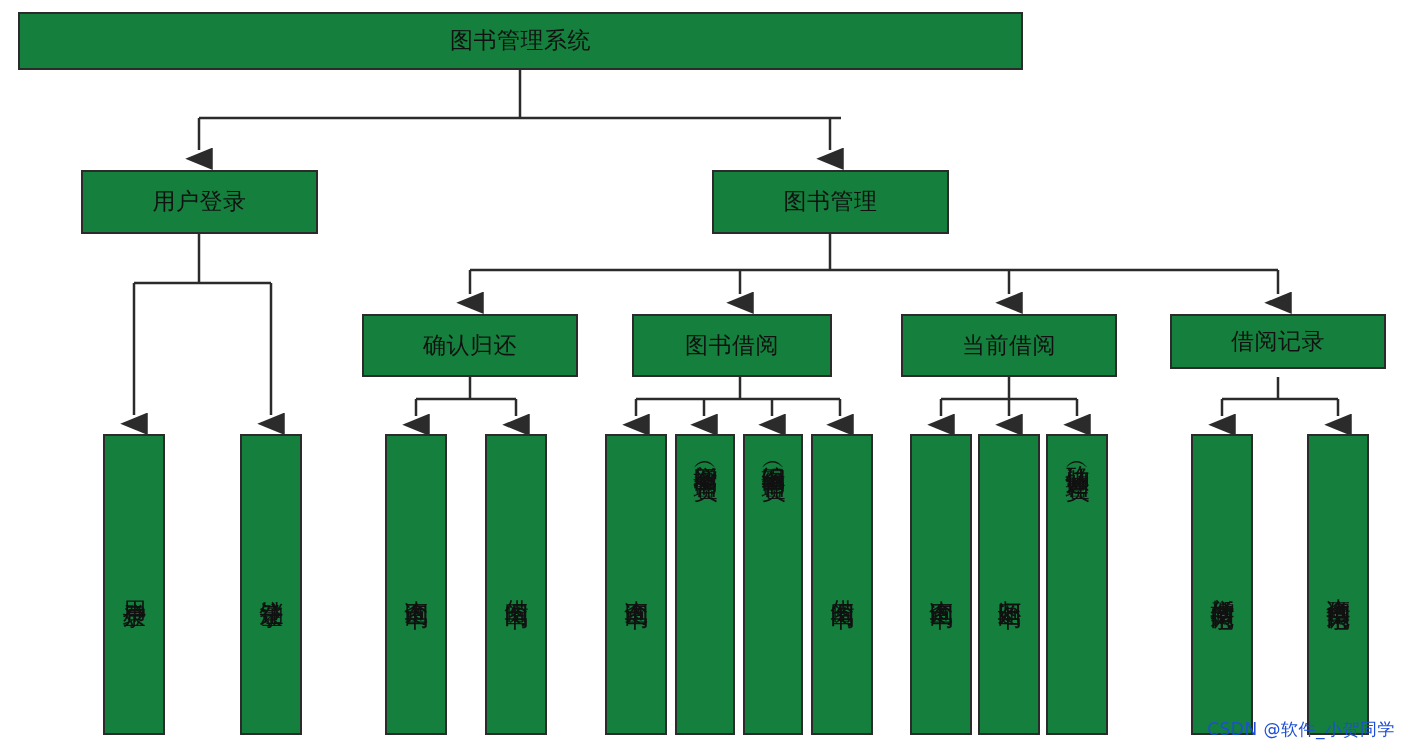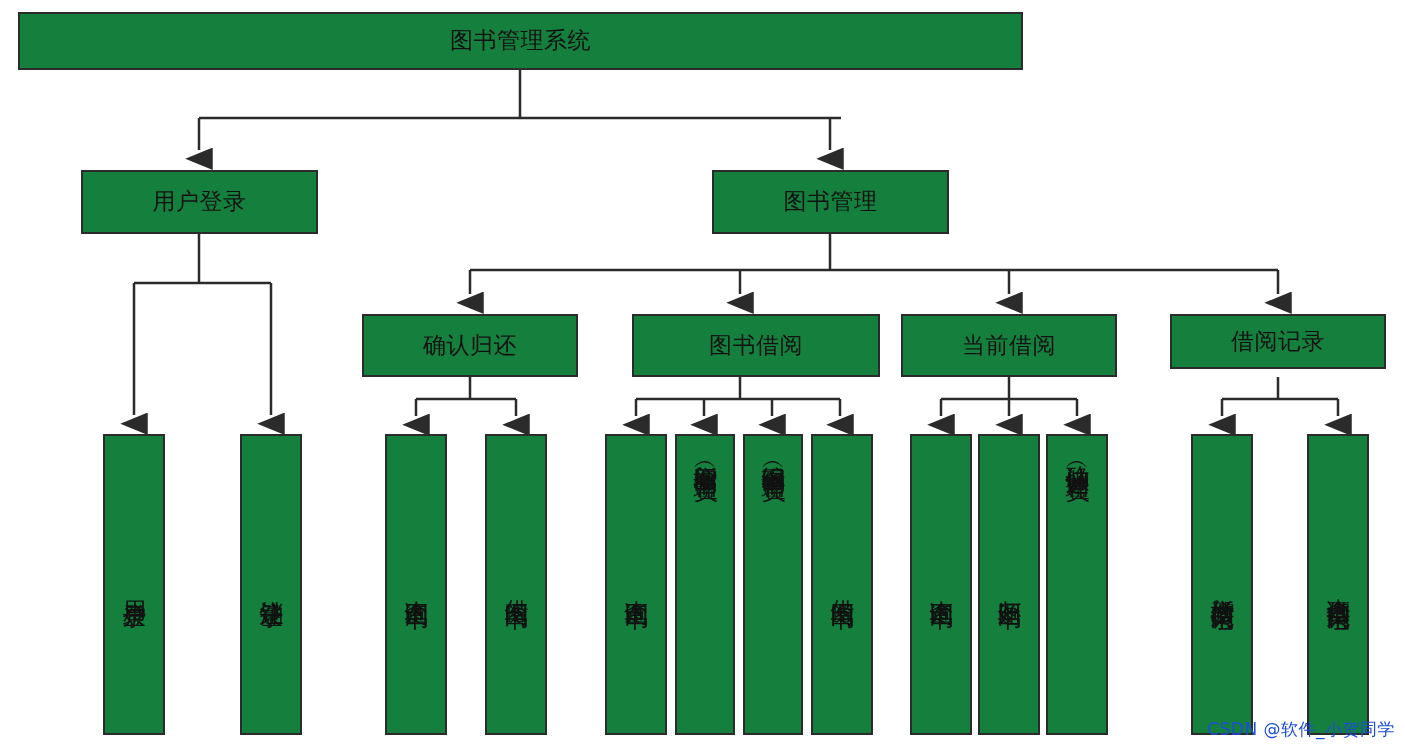--- a/index.html
+++ b/index.html
@@ -134,21 +134,21 @@
   <div class="node horiz" style="left:81px; top:170px; width:237px; height:64px;">
     <span class="lbl">用户登录</span>
   </div>
   <div class="node horiz" style="left:712px; top:170px; width:237px; height:64px;">
     <span class="lbl">图书管理</span>
   </div>
 
   <div class="node horiz" style="left:362px; top:314px; width:216px; height:63px;">
     <span class="lbl">确认归还</span>
   </div>
-  <div class="node horiz" style="left:632px; top:314px; width:248px; height:63px;">
+  <div class="node horiz" style="left:632px; top:314px; width:200px; height:63px;">
     <span class="lbl">图书借阅</span>
   </div>
   <div class="node horiz" style="left:901px; top:314px; width:216px; height:63px;">
     <span class="lbl">当前借阅</span>
   </div>
   <div class="node horiz" style="left:1170px; top:314px; width:216px; height:55px;">
     <span class="lbl">借阅记录</span>
   </div>
 
   <div class="node vert mid" style="left:103px; top:434px; width:62px; height:301px;">

